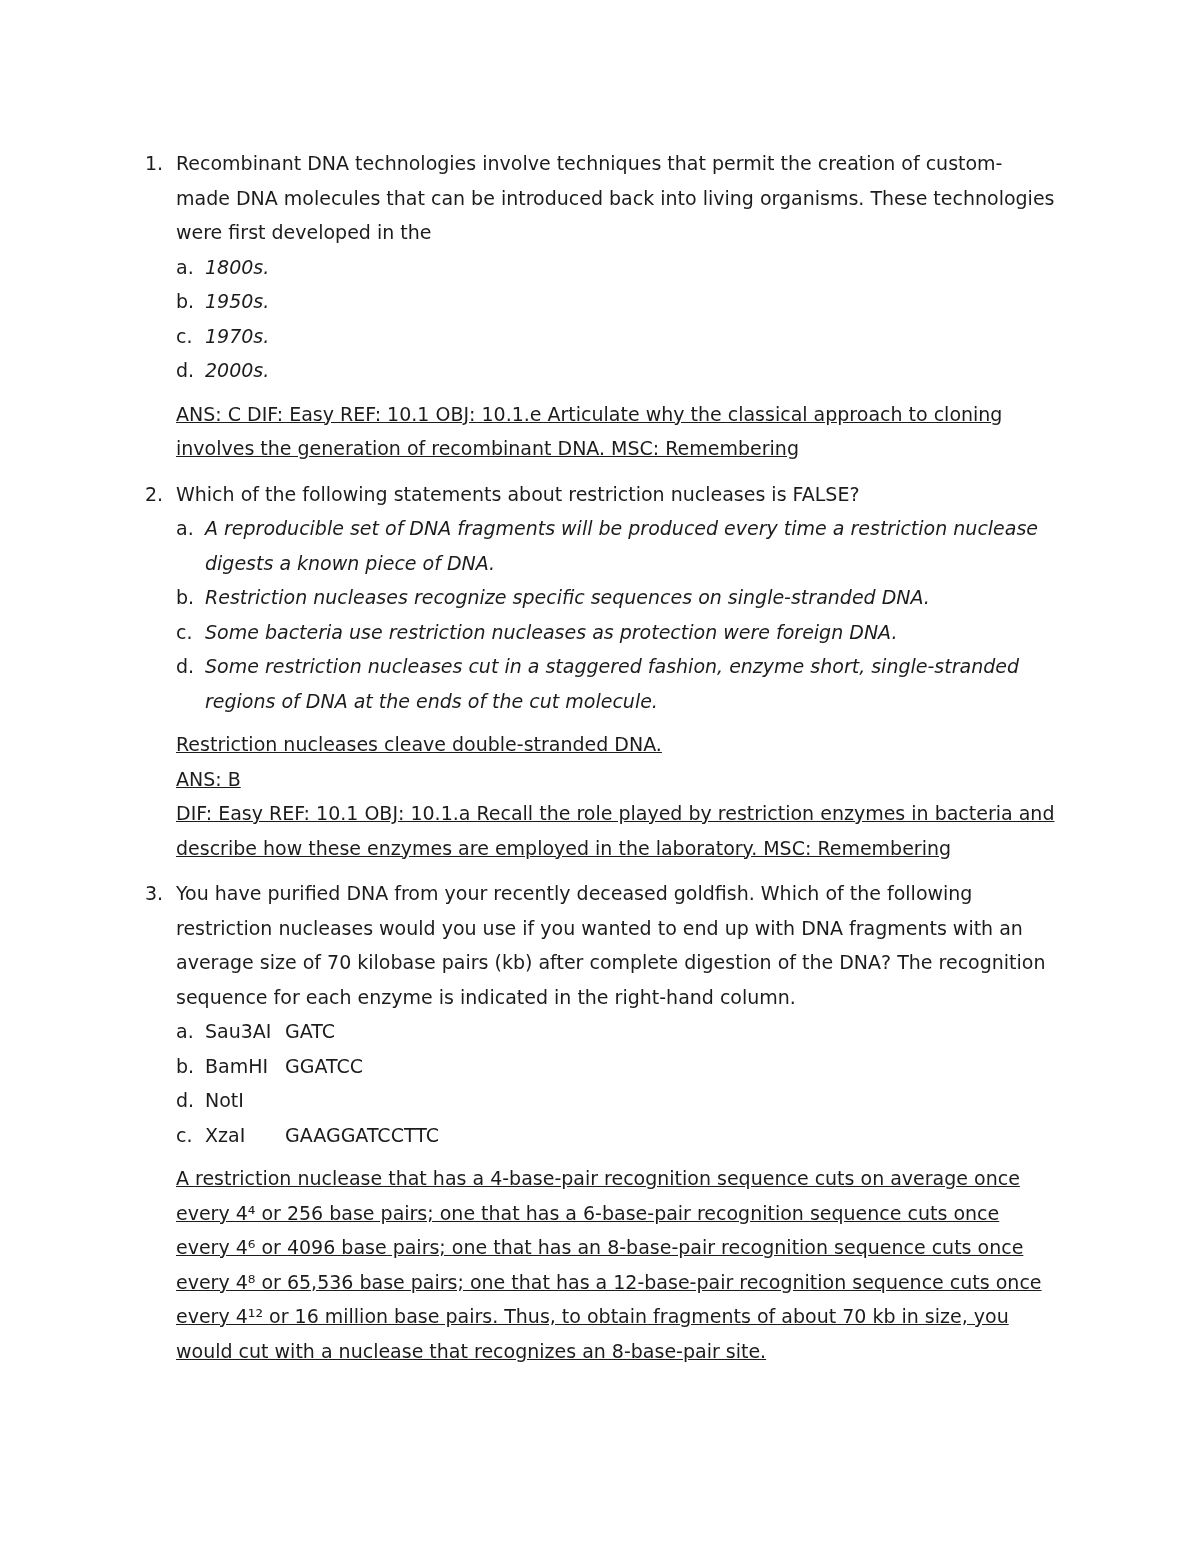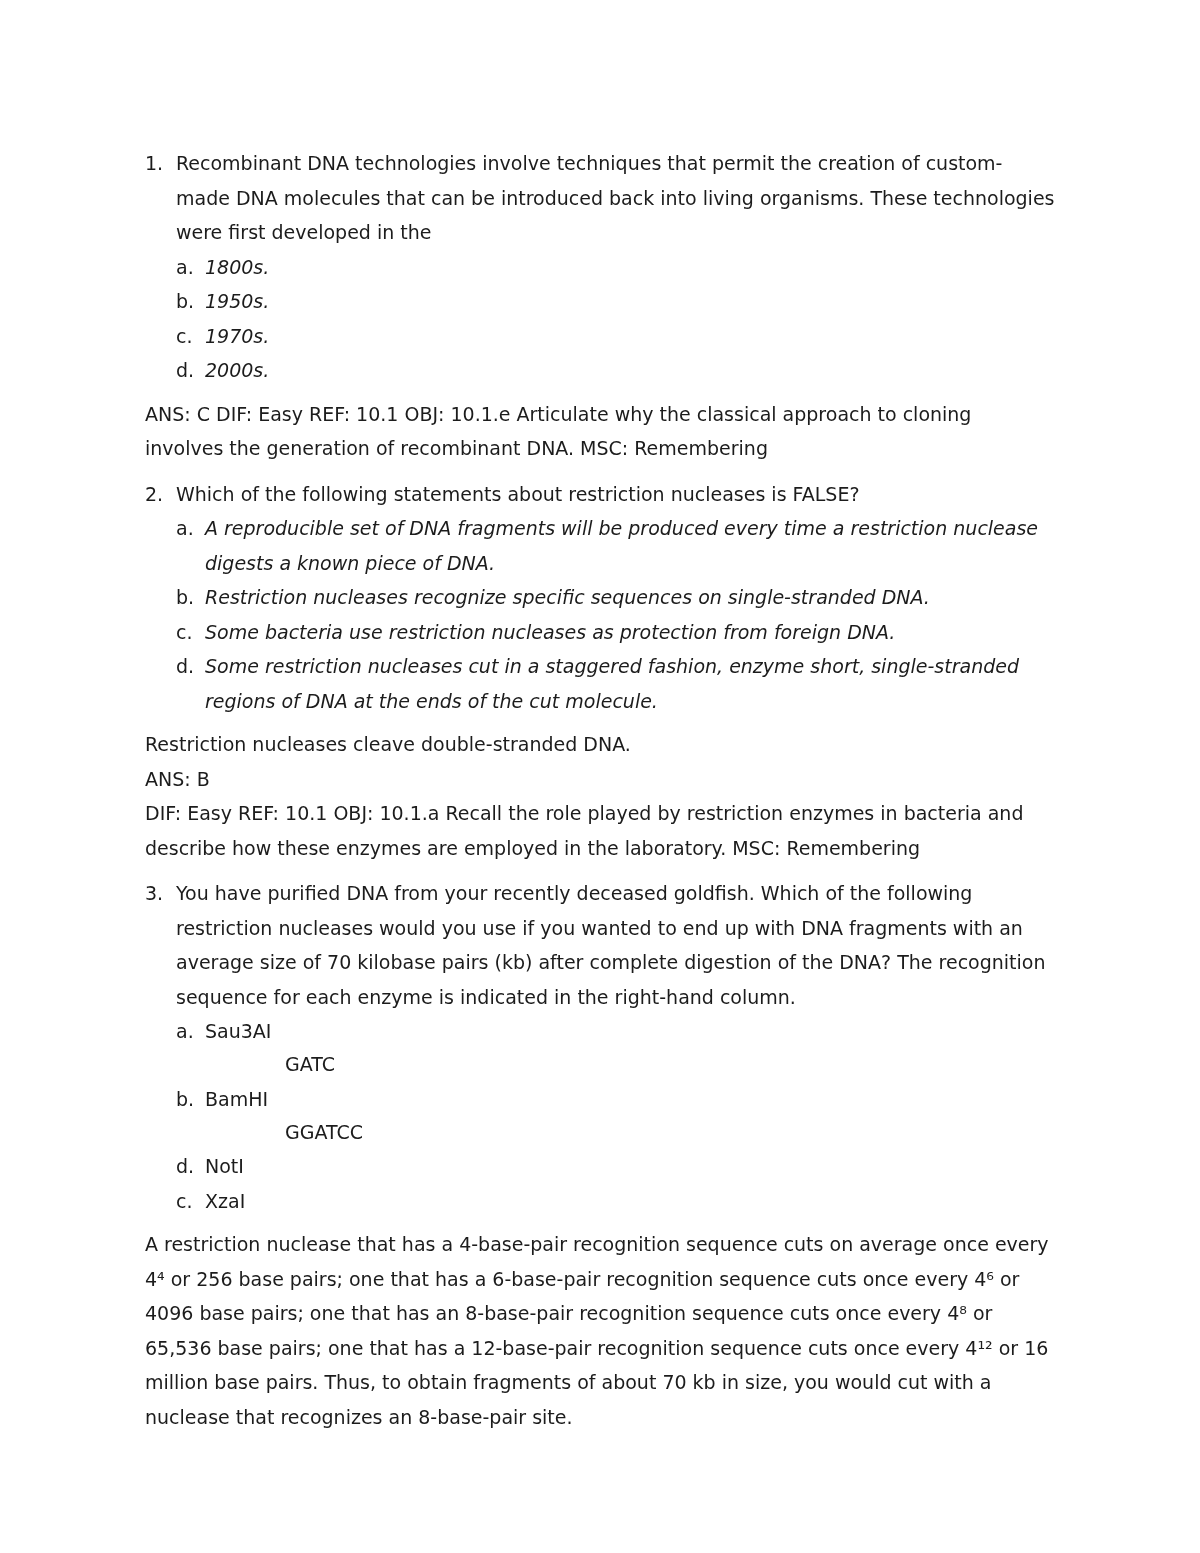--- a/index.html
+++ b/index.html
@@ -29,24 +29,24 @@
   .q-head { display: flex; align-items: flex-start; }
   .q-num { flex: 0 0 31px; }
   .q-prompt { flex: 1 1 auto; }
 
   
   .options { margin-left: 31px; }
   .option { display: flex; align-items: flex-start; }
   .opt-letter { flex: 0 0 29px; }
   .opt-text { flex: 1 1 auto; font-style: italic; }
   .opt-name { flex: 0 0 80px; }
-  .opt-seq { flex: 1 1 auto; margin-top: 33px; }
+  .opt-seq { flex: 1 1 auto; }
 
   
-  .answer { margin-top: 9px; }
+  .answer { margin-left: 31px; margin-top: 9px; text-decoration: underline; }
 </style>
 </head>
 <body>
 
 <div class="page">
 
   <section class="question">
     <div class="q-head">
       <span class="q-num">1.</span>
       <p class="q-prompt">Recombinant DNA technologies involve techniques that permit the creation of custom-made DNA molecules that can be introduced back into living organisms. These technologies were first developed in the</p>
@@ -83,21 +83,21 @@
       <div class="option">
         <span class="opt-letter">a.</span>
         <p class="opt-text">A reproducible set of DNA fragments will be produced every time a restriction nuclease digests a known piece of DNA.</p>
       </div>
       <div class="option">
         <span class="opt-letter">b.</span>
         <p class="opt-text">Restriction nucleases recognize specific sequences on single-stranded DNA.</p>
       </div>
       <div class="option">
         <span class="opt-letter">c.</span>
-        <p class="opt-text">Some bacteria use restriction nucleases as protection from foreign DNA.</p>
+        <p class="opt-text">Some bacteria use restriction nucleases as protection were foreign DNA.</p>
       </div>
       <div class="option">
         <span class="opt-letter">d.</span>
         <p class="opt-text">Some restriction nucleases cut in a staggered fashion, enzyme short, single-stranded regions of DNA at the ends of the cut molecule.</p>
       </div>
     </div>
     <div class="answer">
       <p>Restriction nucleases cleave double-stranded DNA.</p>
       <p>ANS: B</p>
       <p>DIF: Easy REF: 10.1 OBJ: 10.1.a Recall the role played by restriction enzymes in bacteria and describe how these enzymes are employed in the laboratory. MSC: Remembering</p>
@@ -120,20 +120,21 @@
         <span class="opt-name">BamHI</span>
         <span class="opt-seq">GGATCC</span>
       </div>
       <div class="option">
         <span class="opt-letter">d.</span>
         <span class="opt-name">NotI</span>
       </div>
       <div class="option">
         <span class="opt-letter">c.</span>
         <span class="opt-name">XzaI</span>
+        <span class="opt-seq">GAAGGATCCTTC</span>
       </div>
     </div>
     <div class="answer">
       <p>A restriction nuclease that has a 4-base-pair recognition sequence cuts on average once every 4⁴ or 256 base pairs; one that has a 6-base-pair recognition sequence cuts once every 4⁶ or 4096 base pairs; one that has an 8-base-pair recognition sequence cuts once every 4⁸ or 65,536 base pairs; one that has a 12-base-pair recognition sequence cuts once every 4¹² or 16 million base pairs. Thus, to obtain fragments of about 70 kb in size, you would cut with a nuclease that recognizes an 8-base-pair site.</p>
     </div>
   </section>
 
 </div>
 
 </body></html>

